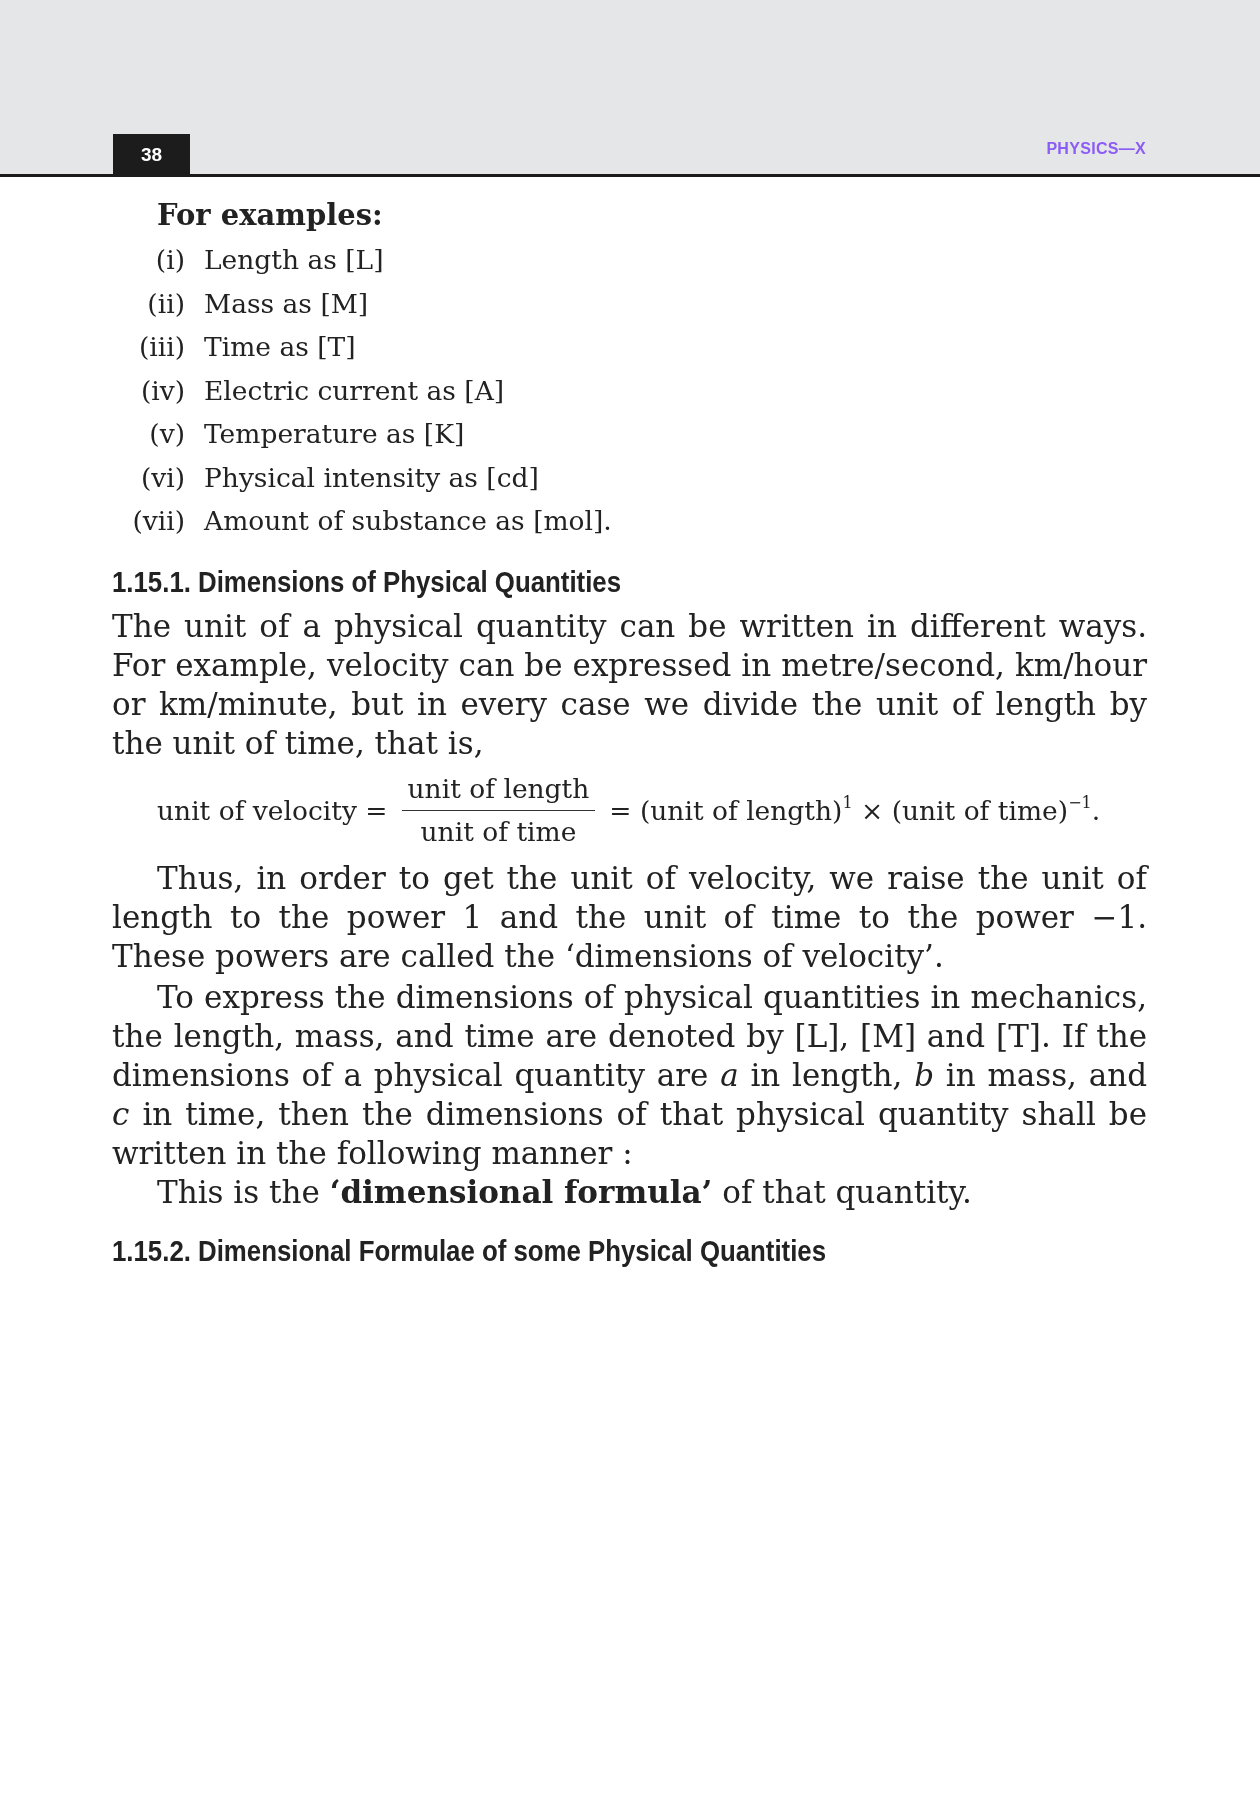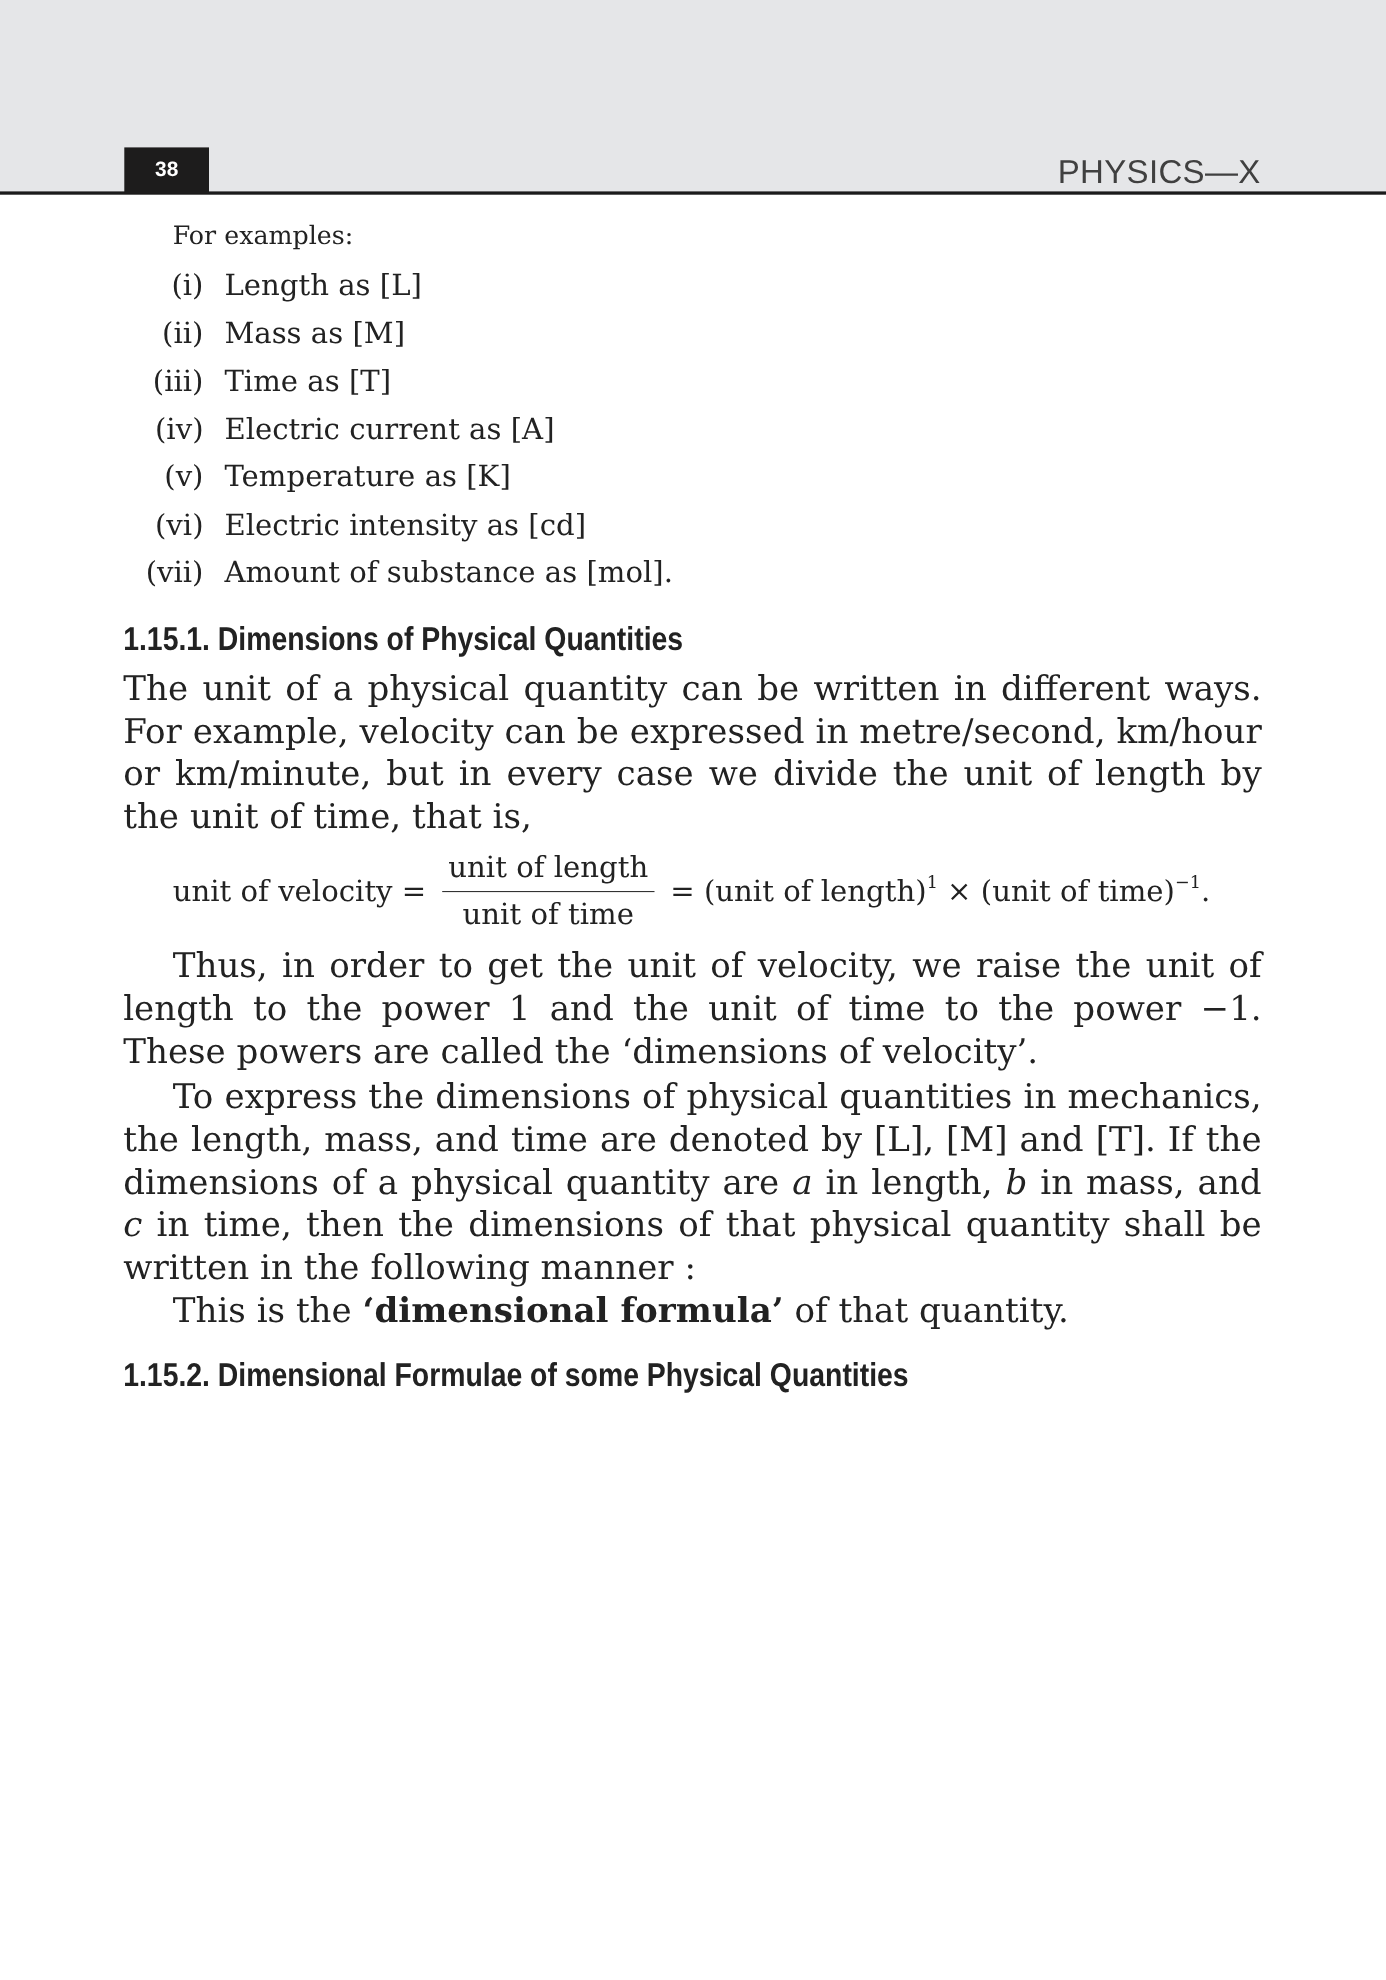--- a/index.html
+++ b/index.html
@@ -9,26 +9,26 @@
   }
   .topband { position: absolute; left: 0; top: 0; width: 1260px; height: 176px; background: #e5e6e8; }
   .rule { position: absolute; left: 0; top: 174px; width: 1260px; height: 3px; background: #1b1b1b; }
   .pagenum {
     position: absolute; left: 113px; top: 134px; width: 77px; height: 42px; background: #1d1c1c;
     color: #fff; font-family: "Liberation Sans", sans-serif; font-weight: bold; font-size: 19px;
     display: flex; align-items: center; justify-content: center;
   }
   .runhead {
     position: absolute; right: 114px; top: 140px; font-family: "Liberation Sans", sans-serif;
-    font-weight: normal; font-size: 30px; color: #404040; letter-spacing: 0.3px;
+    font-weight: bold; font-size: 16px; color: #8b5cf6; letter-spacing: 0.3px;
   }
   .content { position: absolute; left: 112px; width: 1035px; top: 196px; }
   .p { font-size: 31px; line-height: 39px; text-align: justify; margin: 0; }
   .indent { text-indent: 45px; }
-  .intro { margin-left: 45px; font-size: 23px; line-height: 39px; }
+  .intro { margin-left: 45px; font-size: 29px; line-height: 39px; font-weight: bold; }
   .list { margin: 3px 0 0 0; padding: 0; list-style: none; }
   .list li { display: flex; font-size: 26.5px; line-height: 43.5px; }
   .list .num { width: 92px; text-align: right; padding-right: 19px; box-sizing: border-box; }
   .h {
     font-family: "Liberation Sans", sans-serif; font-weight: bold; font-size: 30px;
     transform: scaleX(0.86); transform-origin: left; white-space: nowrap; color: #222;
   }
   .eqrow { display: flex; align-items: center; font-size: 26.5px; margin-left: 45px; height: 96px; }
   .frac { display: inline-flex; flex-direction: column; align-items: center; margin: 0 14px; text-align: right; }
   .frac .num2 { border-bottom: 1.5px solid #333; padding: 0 6px 4px 6px; line-height: 34px; }
@@ -64,21 +64,21 @@
     <li>
         <span class="num">(iv)</span>
         <span>Electric current as [A]</span>
       </li>
     <li>
         <span class="num">(v)</span>
         <span>Temperature as [K]</span>
       </li>
     <li>
         <span class="num">(vi)</span>
-        <span>Electric intensity as [cd]</span>
+        <span>Physical intensity as [cd]</span>
       </li>
     <li>
         <span class="num">(vii)</span>
         <span>Amount of substance as [mol].</span>
       </li>
   </ul>
 
   <div class="h" style="margin-top:22px;">1.15.1.  Dimensions of Physical Quantities</div>
   <p class="p" style="margin-top:8px;">The unit of a physical quantity can be written in different ways. For example, velocity can be expressed in metre/second, km/hour or km/minute, but in every case we divide the unit of length by the unit of time, that is,</p>
 

